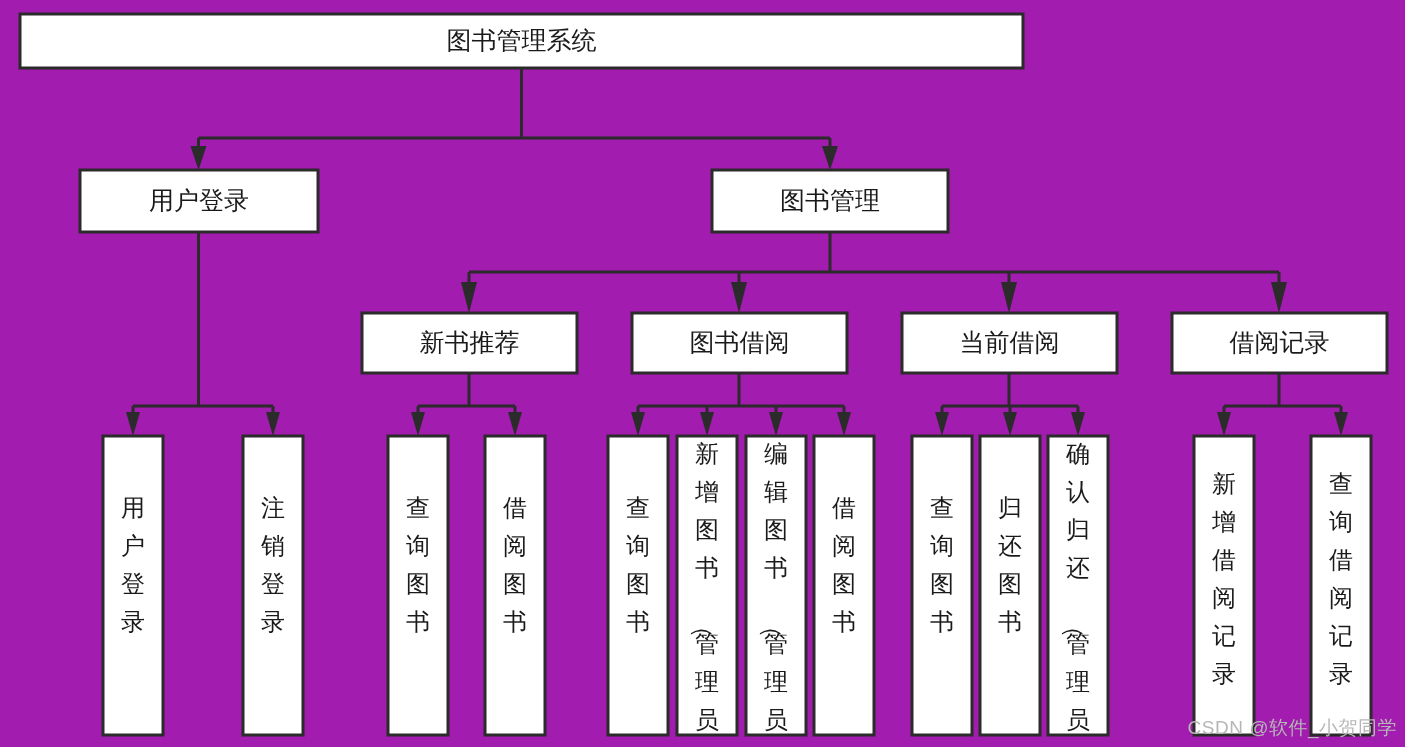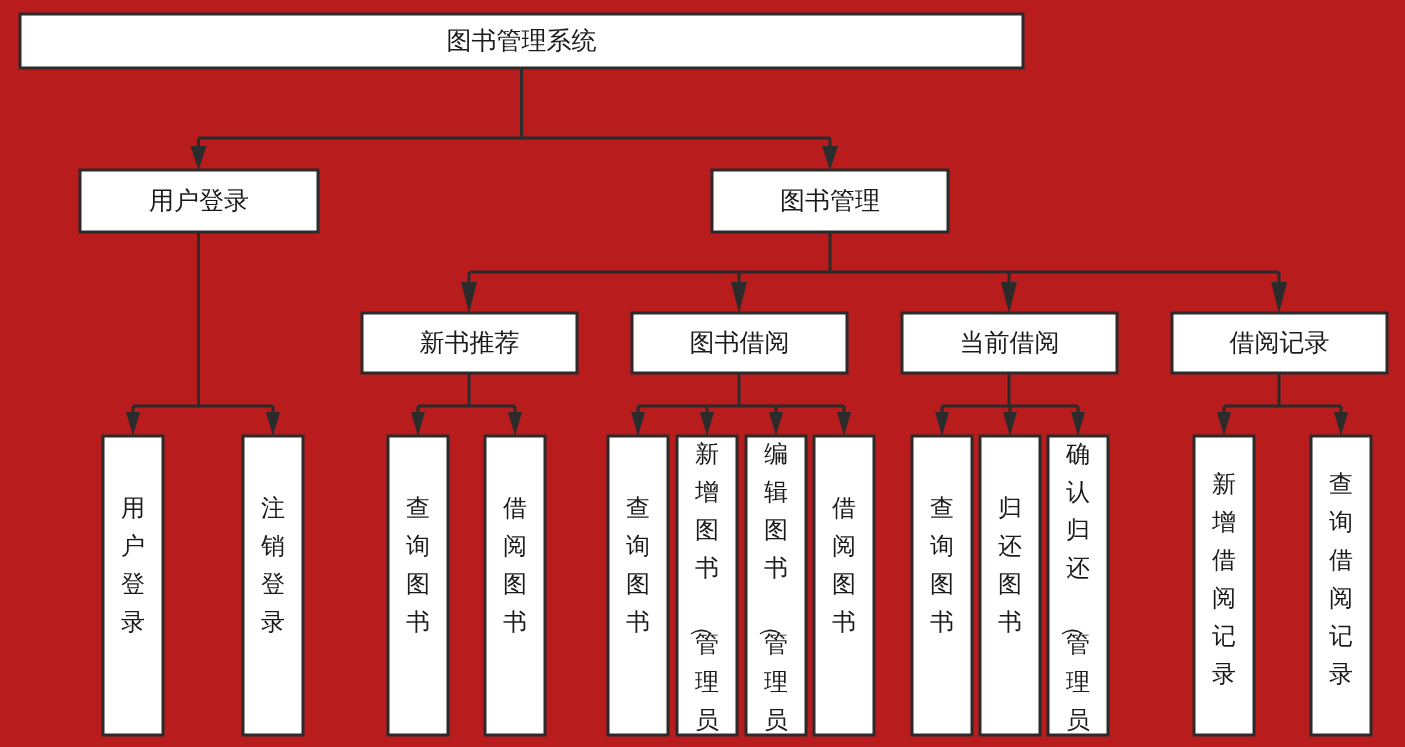--- a/index.html
+++ b/index.html
@@ -8,21 +8,21 @@
     padding: 0;
     background: #ffffff;
   }
   body {
     font-family: "Liberation Sans", "DejaVu Sans", sans-serif;
   }
   #diagram-root {
     position: relative;
     width: 1405px;
     height: 747px;
-    background: #b91c1c;
+    background: #a21caf;
     overflow: hidden;
   }
   svg.diagram-canvas {
     position: absolute;
     left: 0;
     top: 0;
     width: 1405px;
     height: 747px;
   }
   .node-box {
@@ -232,14 +232,15 @@
       <rect class="node-box" x="1194" y="436" width="60" height="299"></rect>
       <text class="node-label-v" x="1224" y="492"><tspan x="1224" y="492">新</tspan><tspan x="1224" y="530">增</tspan><tspan x="1224" y="568">借</tspan><tspan x="1224" y="606">阅</tspan><tspan x="1224" y="644">记</tspan><tspan x="1224" y="682">录</tspan></text>
     </g>
     <g>
       <rect class="node-box" x="1311" y="436" width="60" height="299"></rect>
       <text class="node-label-v" x="1341" y="492"><tspan x="1341" y="492">查</tspan><tspan x="1341" y="530">询</tspan><tspan x="1341" y="568">借</tspan><tspan x="1341" y="606">阅</tspan><tspan x="1341" y="644">记</tspan><tspan x="1341" y="682">录</tspan></text>
     </g>
 
   </svg>
 
+  <div class="watermark-text">CSDN @软件_小贺同学</div>
 
 </div>
 
 </body></html>

